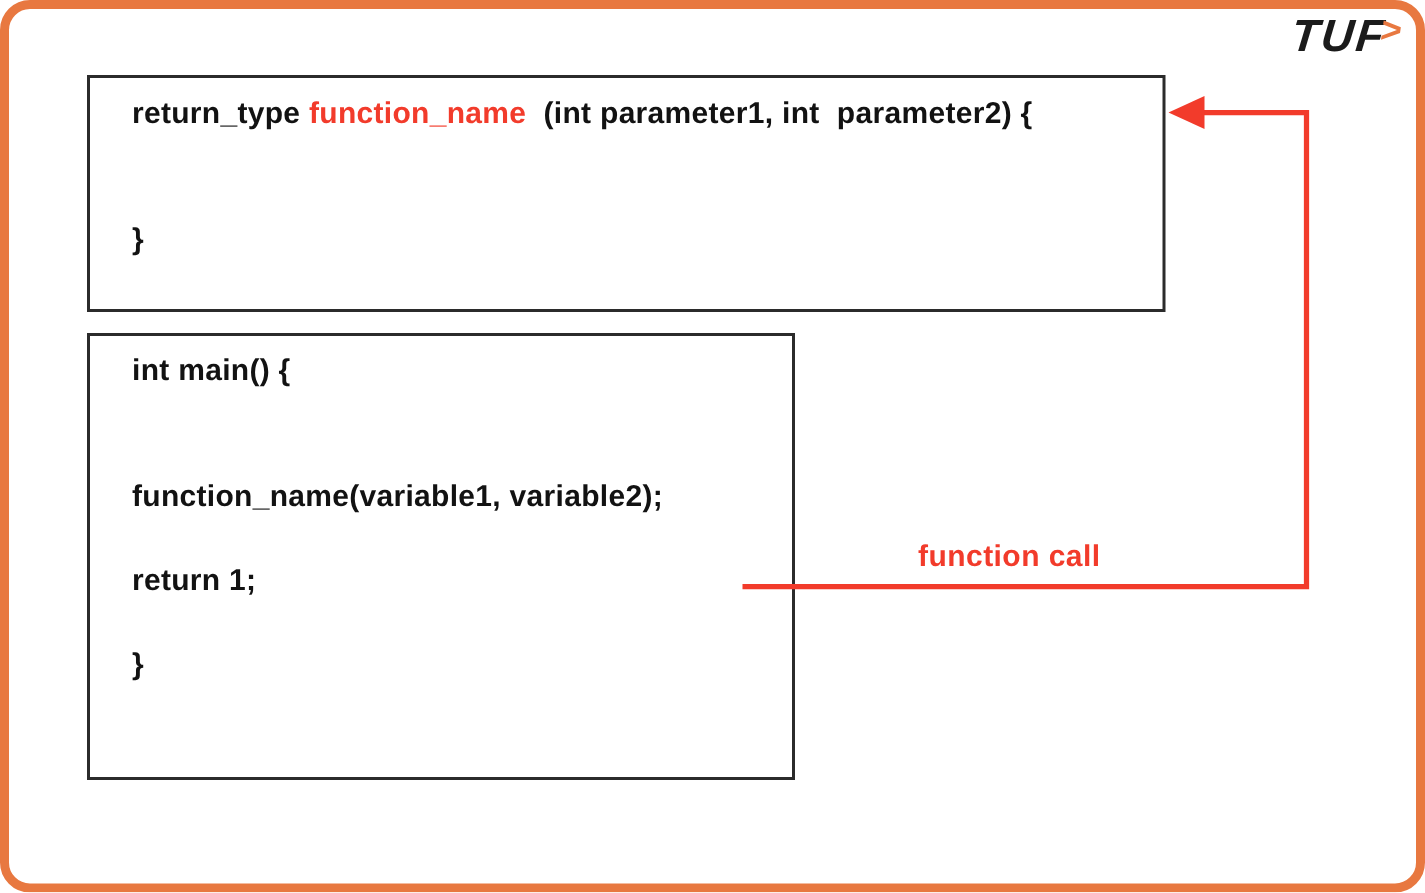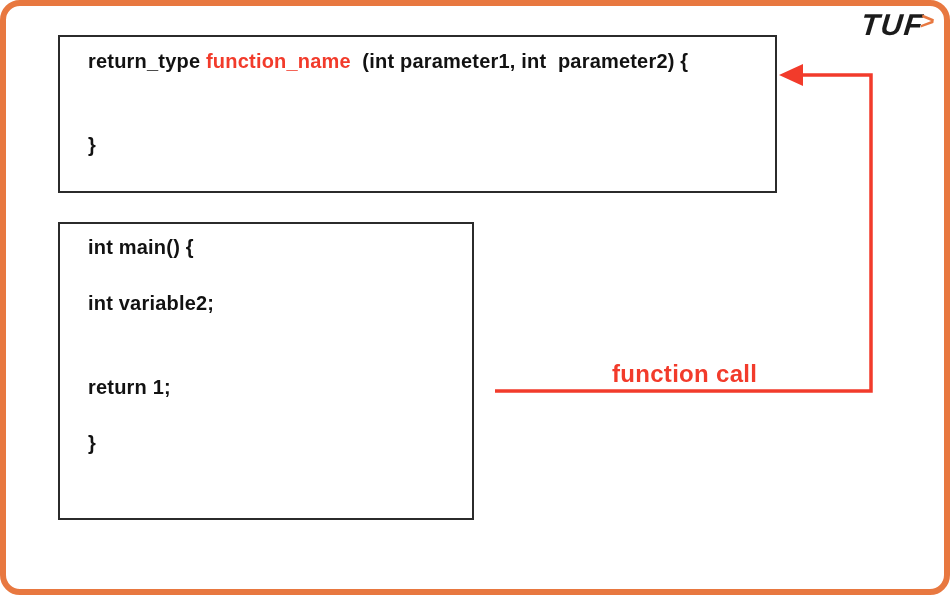--- a/index.html
+++ b/index.html
@@ -31,28 +31,28 @@
     color: #E87840; margin-left: -4px; margin-top: -1px;
     transform: skewX(-8deg);
     line-height: 28px;
   }
   .codebox {
     position: absolute; box-sizing: border-box;
     border: 2px solid #2b2b2b; background: #ffffff;
     font-weight: bold; font-size: 20px; color: #121212;
     letter-spacing: 0.2px;
   }
-  .box1 { left: 58px; top: 35px; width: 719px; height: 158px; padding: 10px 0 0 28px; }
-  .box2 { left: 58px; top: 222px; width: 416px; height: 298px; padding: 9px 0 16px 28px; }
+  .box1 { left: 58px; top: 50px; width: 719px; height: 158px; padding: 10px 0 0 28px; }
+  .box2 { left: 58px; top: 222px; width: 472px; height: 298px; padding: 9px 0 16px 28px; }
   .line { height: 28px; line-height: 28px; white-space: pre; }
   .hl { color: #F23B2B; }
   .arrow-svg { position: absolute; left: 0; top: 0; pointer-events: none; }
   .call-label {
     position: absolute; left: 612px; top: 360px;
-    font-size: 24px; font-weight: bold; color: #F23B2B;
+    font-size: 20px; font-weight: bold; color: #F23B2B;
     white-space: nowrap; letter-spacing: 0.3px;
   }
 </style>
 </head>
 <body>
 
 <div class="canvas">
 
   <div class="frame"></div>
 
@@ -64,22 +64,22 @@
   <div class="codebox box1">
     <div class="line"><span>return_type </span><span class="hl">function_name</span><span>  (int parameter1, int  parameter2) {</span></div>
     <div class="line"></div>
     <div class="line"></div>
     <div class="line">}</div>
   </div>
 
   <div class="codebox box2">
     <div class="line">int main() {</div>
     <div class="line"></div>
-    <div class="line">int variable2;</div>
     <div class="line"></div>
+    <div class="line">function_name(variable1, variable2);</div>
     <div class="line"></div>
     <div class="line">return 1;</div>
     <div class="line"></div>
     <div class="line">}</div>
   </div>
 
   <svg class="arrow-svg" width="950" height="595" viewBox="0 0 950 595">
     <path d="M 495 391 L 871 391 L 871 75 L 801 75" fill="none" stroke="#F23B2B" stroke-width="3.5"></path>
     <polygon points="779,75 803,64 803,86" fill="#F23B2B"></polygon>
   </svg>

